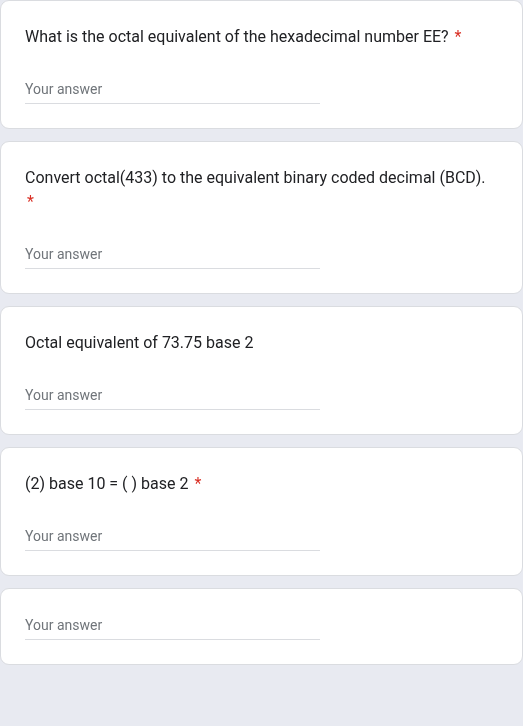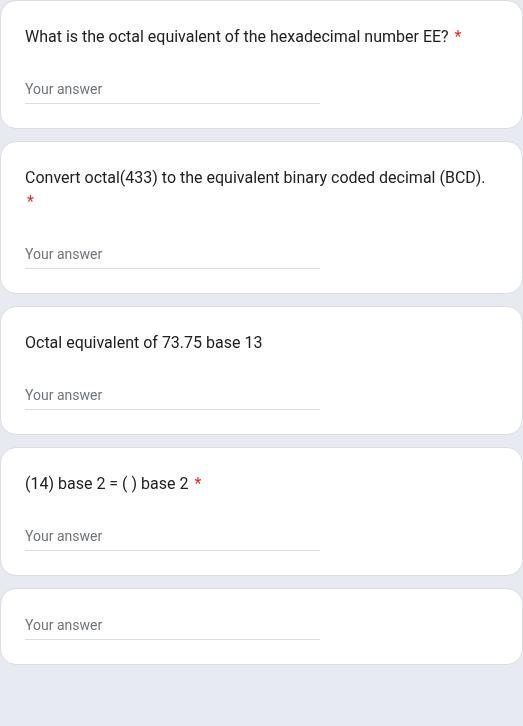--- a/index.html
+++ b/index.html
@@ -6,21 +6,21 @@
   body {
     font-family: Roboto, Arial, sans-serif;
     background: #e8eaf1;
     width: 523px;
     font-size: 14px;
     color: #202124;
   }
   .card {
     background: #ffffff;
     border: 1px solid #dadce0;
-    border-radius: 16px;
+    border-radius: 9px;
     margin-bottom: 12px;
     padding: 24px 24px 24px 24px;
   }
   .card:first-child { margin-top: 0; }
   .question {
     font-size: 16px;
     color: #202124;
     line-height: 1.5;
     margin-bottom: 28px;
     font-weight: 400;
@@ -67,30 +67,30 @@
     <span>Convert octal(433) to the equivalent binary coded decimal (BCD).</span>
     <span class="required">*</span>
   </div>
   <div class="answer-wrap">
     <input type="text" class="answer-input" placeholder="Your answer" style="">
   </div>
 </div>
 
 <div class="card">
   <div class="question">
-    <span>Octal equivalent of 73.75 base 13</span>
+    <span>Octal equivalent of 73.75 base 2</span>
   </div>
   <div class="answer-wrap">
     <input type="text" class="answer-input" placeholder="Your answer" style="">
   </div>
 </div>
 
 <div class="card">
   <div class="question">
-    <span>(14) base 2 = ( ) base 2</span>
+    <span>(2) base 10 = ( ) base 2</span>
     <span class="required">*</span>
   </div>
   <div class="answer-wrap">
     <input type="text" class="answer-input" placeholder="Your answer" style="">
   </div>
 </div>
 
 <div class="card">
   <div class="answer-wrap">
     <input type="text" class="answer-input" placeholder="Your answer" style="">

